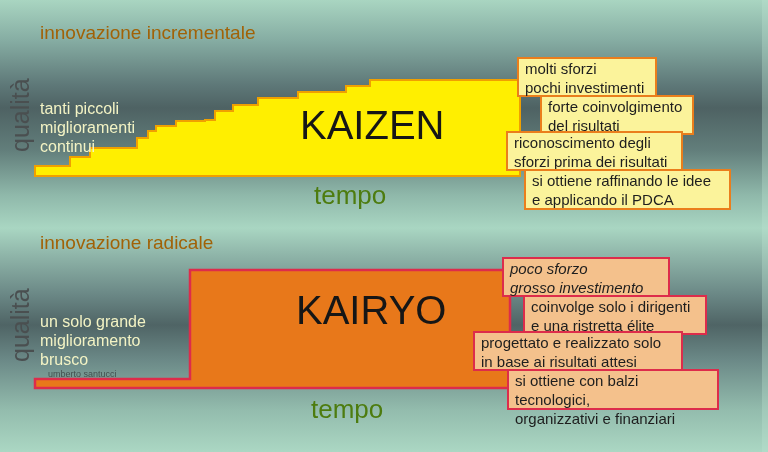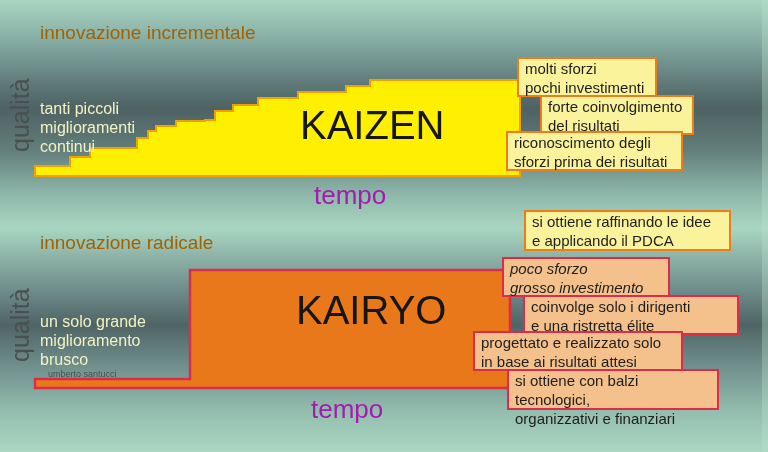--- a/index.html
+++ b/index.html
@@ -7,21 +7,21 @@
     font-family: "Liberation Sans", sans-serif; }
   .bg { position: absolute; left: 0; top: 0; width: 768px; height: 452px;
     background: linear-gradient(to bottom,
       #a9d5c1 0px, #86ada3 40px, #5e7878 85px, #4e6263 108px, #627e7b 150px, #8fb8aa 195px, #a9d6c2 228px,
       #8fb5a9 255px, #6a8785 295px, #4f6465 325px, #6b8987 360px, #93bcad 410px, #abd7c3 452px); }
   .bg-right { position: absolute; right: 0; top: 0; width: 6px; height: 452px;
     background: rgba(190,225,210,0.35); }
   .abs { position: absolute; }
   .section-title { font-size: 19px; color: #a16207; white-space: nowrap; text-align: right; }
   .axis-y { font-size: 25px; color: #4a4f50; transform: rotate(-90deg); transform-origin: left top; white-space: nowrap; }
-  .axis-x { font-size: 26px; color: #a21caf; white-space: nowrap; }
+  .axis-x { font-size: 26px; color: #4d7c0f; white-space: nowrap; }
   .desc { font-size: 16px; line-height: 19px; color: #f3f3c4; white-space: pre-line; margin-top: 20px; }
   .big-label { font-size: 40px; color: #161616; white-space: nowrap; letter-spacing: 0px; }
   .box { position: absolute; box-sizing: border-box; font-size: 15px; line-height: 19px;
     color: #1e1e1e; padding: 0 6px; white-space: pre-line; }
   .box.k { background: #fbf39b; border: 2px solid #ea7e1c; }
   .box.r { background: #f4c18c; border: 2px solid #dd2c4b; }
   .credit { font-size: 9px; color: #44504f; white-space: nowrap; }
   svg { position: absolute; left: 0; top: 0; }
 </style>
 </head>
@@ -43,35 +43,35 @@
 <div class="abs big-label" style="left:300px; top:103px;">KAIZEN</div>
 <div class="abs axis-x" style="left:314px; top:180px;">tempo</div>
 
 <div id="kaizen-notes">
     <div class="box k" style="left: 517px; top: 57px; width: 140px; height: 40px;">molti sforzi
 pochi investimenti</div>
     <div class="box k" style="left: 540px; top: 95px; width: 154px; height: 40px;">forte coinvolgimento
 del risultati</div>
     <div class="box k" style="left: 506px; top: 131px; width: 177px; height: 40px;">riconoscimento degli
 sforzi prima dei risultati</div>
-    <div class="box k" style="left: 524px; top: 169px; width: 207px; height: 41px; margin-top: 41px;">si ottiene raffinando le idee
+    <div class="box k" style="left: 524px; top: 169px; width: 207px; height: 41px;">si ottiene raffinando le idee
 e applicando il PDCA</div>
   </div>
 
 <div class="abs section-title" style="left:40px; top:232px;">innovazione radicale</div>
 <div class="abs axis-y" style="left:6px; top:362px;">qualità</div>
 <div class="abs desc" style="left:40px; top:292px;">un solo grande
 miglioramento
 brusco</div>
 <div class="abs credit" style="left:40px; top:369px;margin-left:8px;">umberto santucci</div>
 <div class="abs big-label" style="left:296px; top:288px;">KAIRYO</div>
 <div class="abs axis-x" style="left:311px; top:394px;">tempo</div>
 
 <div id="kairyo-notes">
     <div class="box r" style="left: 502px; top: 257px; width: 168px; height: 40px; font-style: italic;">poco sforzo
 grosso investimento</div>
-    <div class="box r" style="left: 523px; top: 295px; width: 216px; height: 40px;">coinvolge solo i dirigenti
+    <div class="box r" style="left: 523px; top: 295px; width: 184px; height: 40px;">coinvolge solo i dirigenti
 e una ristretta élite</div>
     <div class="box r" style="left: 473px; top: 331px; width: 210px; height: 40px;">progettato e realizzato solo
 in base ai risultati attesi</div>
     <div class="box r" style="left: 507px; top: 369px; width: 212px; height: 41px;">si ottiene con balzi tecnologici,
 organizzativi e finanziari</div>
   </div>
 
 </body></html>

